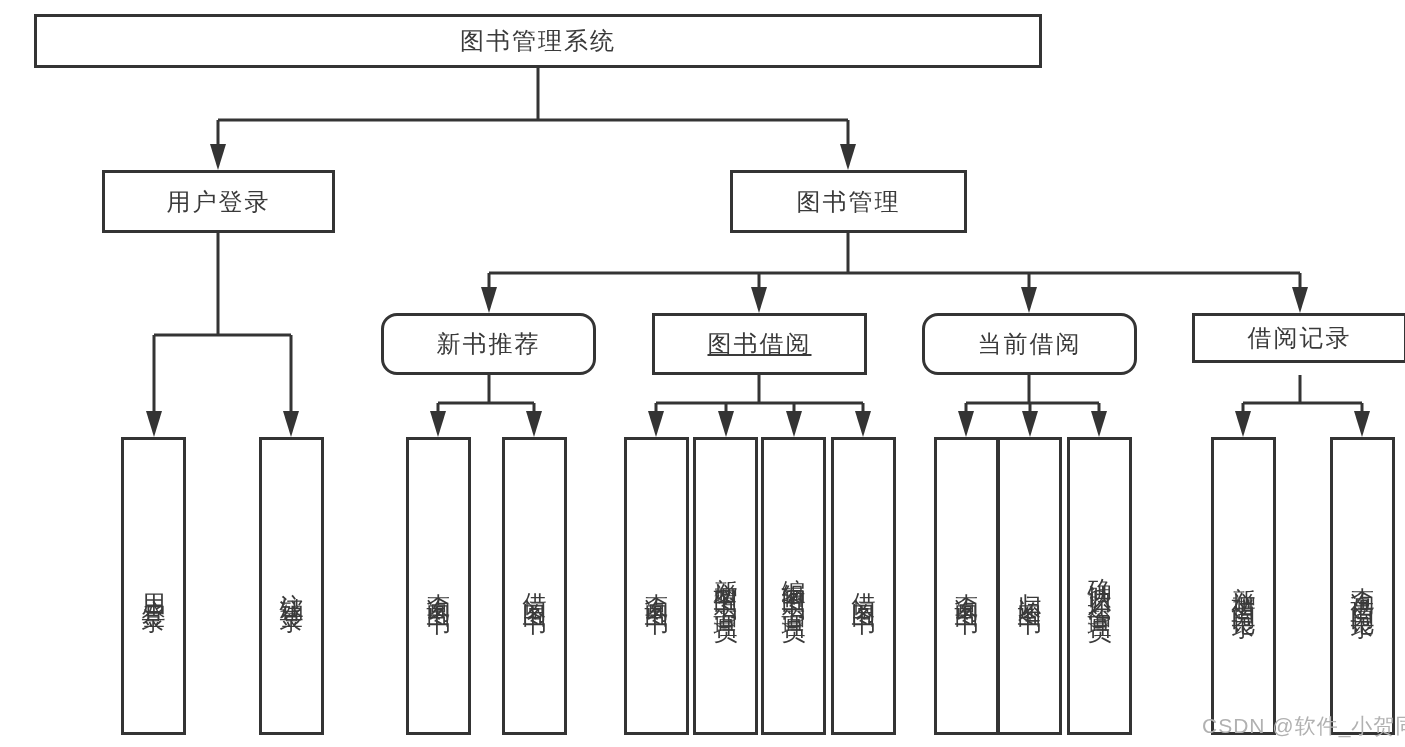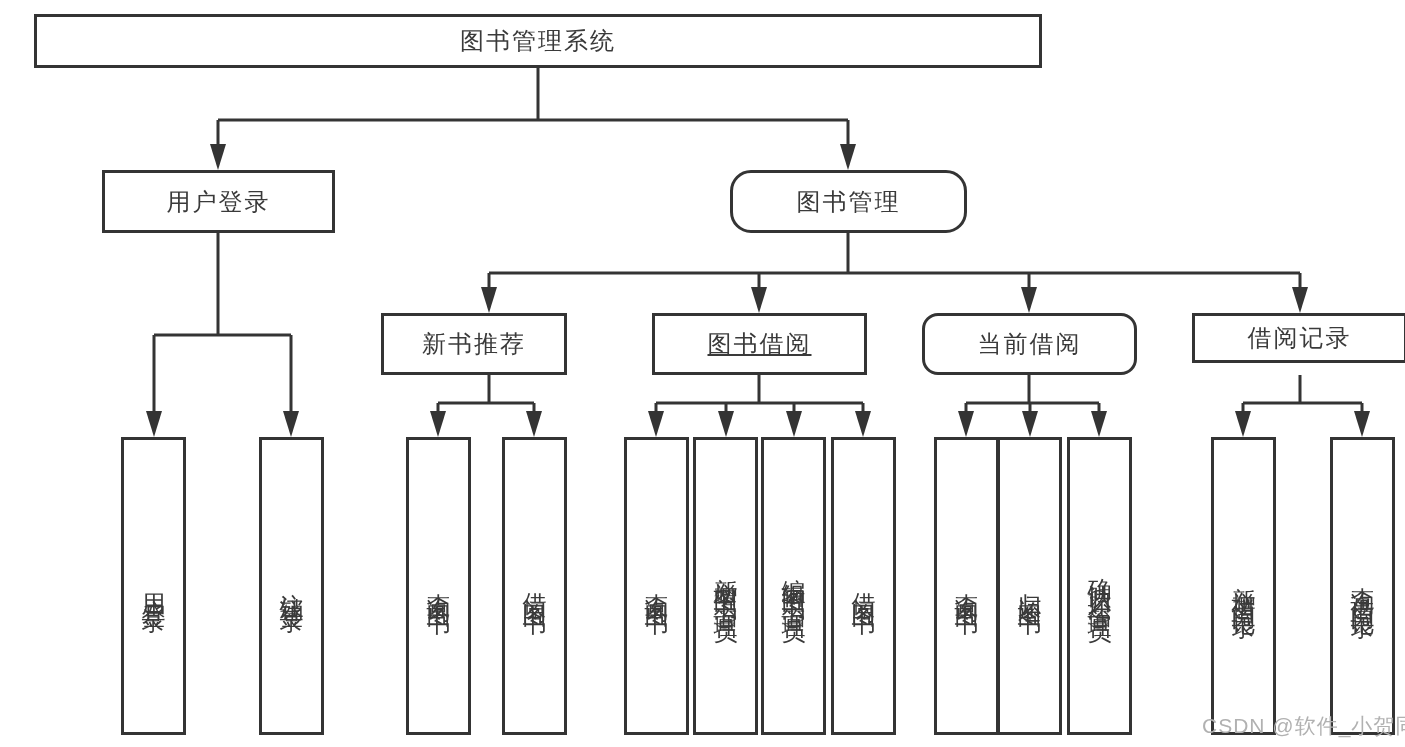--- a/index.html
+++ b/index.html
@@ -45,22 +45,22 @@
     font-size: 24px;
     letter-spacing: 6px;
     line-height: 1;
     width: 65px;
     height: 298px;
     top: 437px;
   }
   
   #root-box   { left: 15px;  top: 14px;  width: 1008px; height: 54px; }
   #l2-user    { left: 83px;  top: 170px; width: 233px;  height: 63px; }
-  #l2-mgmt    { left: 711px; top: 170px; width: 237px;  height: 63px; border-radius: 21px; }
-  #l3-newbook { left: 362px; top: 313px; width: 186px;  height: 62px; }
+  #l2-mgmt    { left: 711px; top: 170px; width: 237px;  height: 63px; }
+  #l3-newbook { left: 362px; top: 313px; width: 215px;  height: 62px; border-radius: 16px; }
   #l3-borrow  { left: 633px; top: 313px; width: 215px;  height: 62px; text-decoration: underline; }
   #l3-current { left: 903px; top: 313px; width: 215px;  height: 62px; border-radius: 16px; }
   #l3-records { left: 1173px;top: 313px; width: 215px;  height: 50px; font-family: Liberation Mono, monospace; }
   #leaf-a1 { left: 102px;  }
   #leaf-a2 { left: 240px;  }
   #leaf-b1 { left: 387px;  }
   #leaf-b2 { left: 483px;  }
   #leaf-c1 { left: 605px;  }
   #leaf-c2 { left: 674px;  }
   #leaf-c3 { left: 742px;  }

